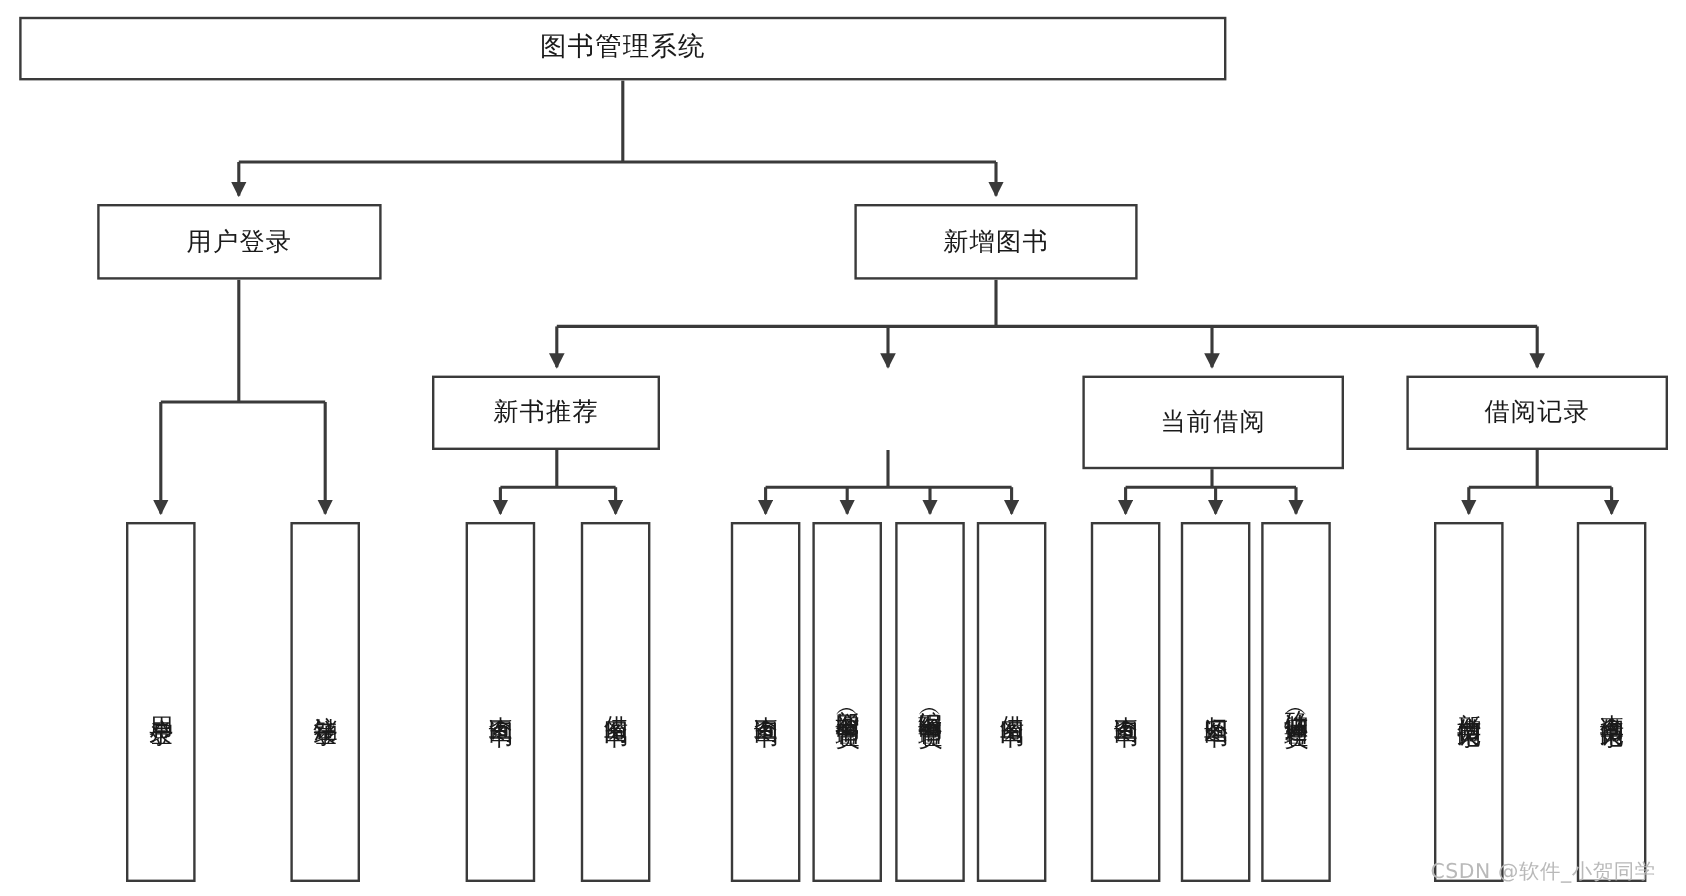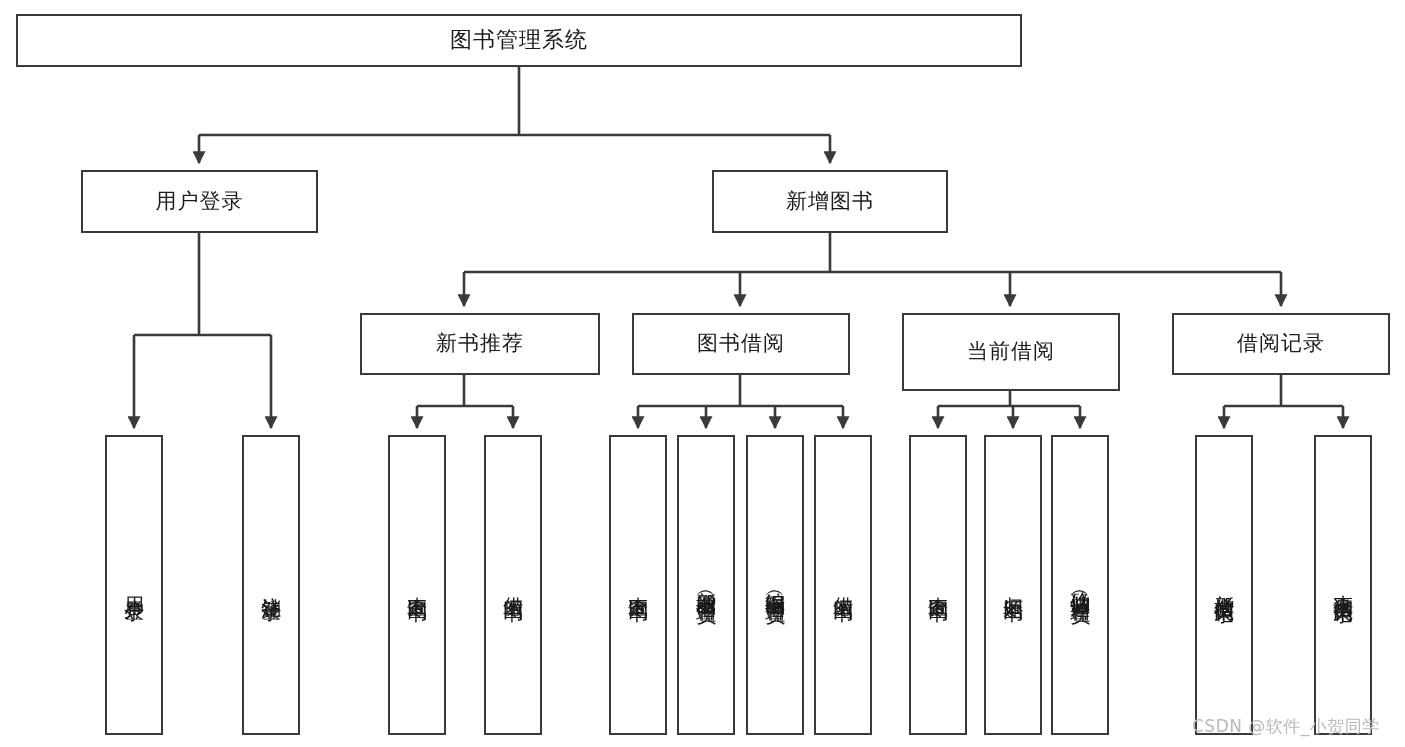--- a/index.html
+++ b/index.html
@@ -125,25 +125,22 @@
     <span>图书管理系统</span>
   </div>
 
   <div class="node horiz" style="left:81px; top:170px; width:237px; height:63px;">
     <span>用户登录</span>
   </div>
   <div class="node horiz" style="left:712px; top:170px; width:236px; height:63px;">
     <span>新增图书</span>
   </div>
 
-  <div class="node horiz" style="left:360px; top:313px; width:240px; height:62px;">
+  <div class="node horiz" style="left:360px; top:313px; width:190px; height:62px;">
     <span>新书推荐</span>
-  </div>
-  <div class="node horiz" style="left:632px; top:313px; width:218px; height:62px;">
-    <span>图书借阅</span>
   </div>
   <div class="node horiz" style="left:902px; top:313px; width:218px; height:78px;">
     <span>当前借阅</span>
   </div>
   <div class="node horiz" style="left:1172px; top:313px; width:218px; height:62px;">
     <span>借阅记录</span>
   </div>
 
   <div class="node vert" style="left:105px; top:435px; width:58px; height:300px;">
     <span class="vtext">用户登录</span>

